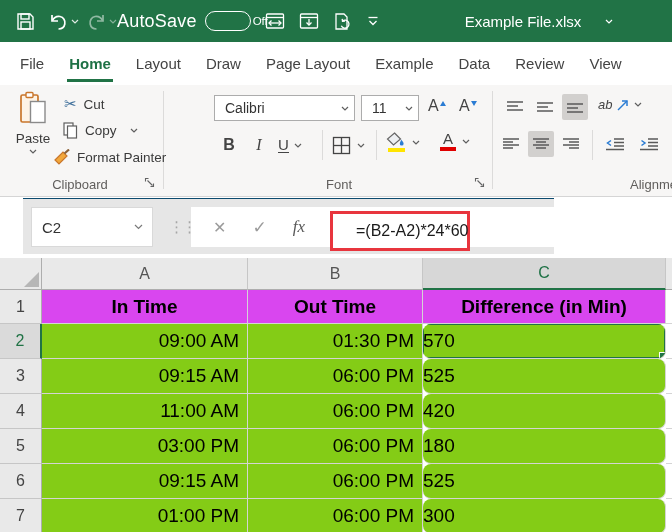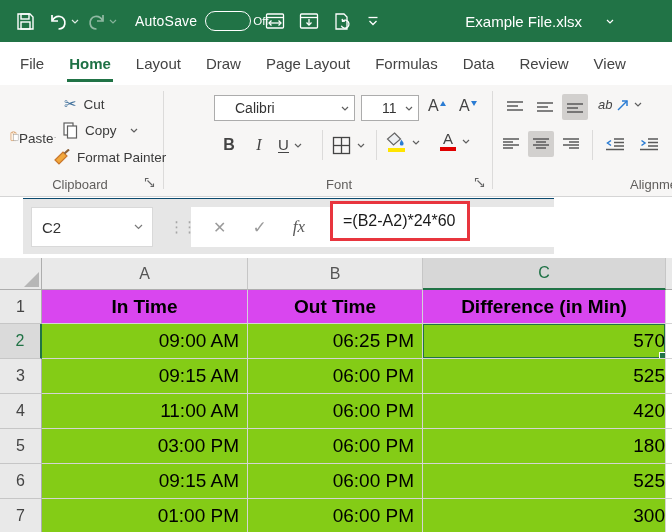--- a/index.html
+++ b/index.html
@@ -7,21 +7,21 @@
        font-family:"Liberation Sans",sans-serif;-webkit-font-smoothing:antialiased;}
 
   
   .titlebar{position:absolute;top:0;left:0;width:672px;height:42px;background:#217346;
             display:flex;align-items:center;color:#fff;}
   .tb-btn{display:flex;align-items:center;justify-content:center;}
   .tb-save{margin-left:16px;}
   .tb-undo{margin-left:14px;}
   .tb-redo{margin-left:8px;opacity:.5;}
   .tb-chev{margin-left:3px;opacity:.85;}
-  .autosave{margin-left:18px;font-size:14px;letter-spacing:.2px;}
+  .autosave{font-size:18px;letter-spacing:.2px;}
   .toggle{margin-left:8px;width:46px;height:20px;border:1.5px solid #fff;border-radius:11px;
           display:flex;align-items:center;padding:0 5px;box-sizing:border-box;gap:36px;}
   .knob{width:10px;height:10px;border-radius:50%;background:#fff;}
   .toggle-label{font-size:11.5px;margin-left:6px;}
   .qat{margin-left:14px;}
   .filename{margin-left:86px;font-size:15px;display:flex;align-items:center;gap:24px;}
 
   
   .tabrow{position:absolute;top:42px;left:0;width:672px;height:43px;background:#fff;
           display:flex;align-items:center;padding-left:20px;gap:25px;box-sizing:border-box;
@@ -30,27 +30,27 @@
   .tab.active{color:#1E7145;font-weight:bold;}
   .tab.active::after{content:'';position:absolute;left:-2px;right:-2px;bottom:3px;height:3px;background:#217346;}
 
   
   .ribbon{position:absolute;top:85px;left:0;width:672px;height:112px;background:#F7F6F5;
           border-bottom:1px solid #D5D5D5;box-sizing:border-box;font-size:13.5px;color:#3b3b3b;}
   .vsep{position:absolute;top:6px;height:98px;width:1px;background:#DCDBDA;}
   .group-label{position:absolute;bottom:4px;font-size:13px;color:#605E5C;text-align:center;}
   .launcher{position:absolute;bottom:5px;}
 
-  .paste-btn{position:absolute;left:10px;top:6px;width:46px;height:90px;display:flex;flex-direction:row;
+  .paste-btn{position:absolute;left:10px;top:6px;width:46px;height:90px;display:flex;flex-direction:column;
              align-items:center;}
   .paste-btn .lbl{margin-top:5px;}
   .row-btn{position:absolute;display:flex;align-items:center;gap:7px;white-space:nowrap;}
 
   .combo{position:absolute;background:#fff;border:1px solid #ACACAC;box-sizing:border-box;height:26px;
-         display:flex;align-items:center;font-size:14px;color:#333;padding-left:20px;}
+         display:flex;align-items:center;font-size:14px;color:#333;padding-left:10px;}
   .combo .chev{margin-left:auto;margin-right:5px;}
 
   .fbtn{position:absolute;display:flex;align-items:flex-end;gap:1px;}
   .bigA{font-size:16px;color:#444;}
   .tri{width:0;height:0;border-left:3.5px solid transparent;border-right:3.5px solid transparent;margin-bottom:9px;}
   .tri.up{border-bottom:5px solid #2B7CD3;}
   .tri.down{border-top:5px solid #2B7CD3;}
 
   .fmt-b{font-weight:bold;font-size:16px;color:#444;}
   .fmt-i{font-style:italic;font-family:"Liberation Serif",serif;font-size:16px;color:#444;}
@@ -66,43 +66,43 @@
   .name-box{position:absolute;left:8px;top:8px;width:122px;height:40px;background:#fff;
             border:1px solid #D9D9D9;box-sizing:border-box;display:flex;align-items:center;
             font-size:15px;color:#333;padding-left:10px;}
   .name-box .chev{margin-left:auto;margin-right:9px;}
   .grip{position:absolute;left:146px;top:8px;height:40px;display:flex;align-items:center;color:#A6A6A6;
         font-size:15px;letter-spacing:-2px;}
   .fbar{position:absolute;left:168px;top:8px;width:504px;height:40px;background:#fff;display:flex;align-items:center;}
   .fb-cancel{margin-left:22px;color:#9B9B9B;font-size:16px;}
   .fb-enter{margin-left:26px;color:#9B9B9B;font-size:17px;}
   .fb-fx{margin-left:26px;color:#595959;font-size:17px;font-style:italic;font-family:"Liberation Serif",serif;}
-  .red-box{position:absolute;left:307px;top:2px;width:140px;height:40px;border:3px solid #E8353E;
-           box-sizing:border-box;background:#fff;display:flex;align-items:center;padding-left:10px;}
+  .red-box{position:absolute;left:307px;top:12px;width:140px;height:40px;border:3px solid #E8353E;
+           box-sizing:border-box;background:#fff;display:flex;align-items:center;padding-left:23px;}
   .formula-text{font-size:16px;color:#1a1a1a;white-space:nowrap;}
 
   
   .sheet{position:absolute;top:258px;left:0;width:672px;}
   .grid{display:grid;grid-template-columns:42px 206px 175px 243px 6px;}
   .hrow{height:32px;}  .prow{height:34px;}  .drow{height:35px;}
   .grid > div{box-sizing:border-box;overflow:hidden;}
 
   .corner{background:#E9E9E9;border-right:1px solid #ADADAD;border-bottom:1px solid #ADADAD;position:relative;}
   .corner::after{content:'';position:absolute;right:2px;bottom:2px;width:0;height:0;
                  border-left:15px solid transparent;border-bottom:15px solid #B6B6B6;}
   .ch{background:#E9E9E9;border-right:1px solid #C6C6C6;border-bottom:1px solid #ADADAD;
       color:#555;font-size:16px;display:flex;align-items:center;justify-content:center;}
   .ch.sel{background:#D7D7D7;color:#1E7145;border-bottom:2px solid #217346;}
   .rh{background:#E9E9E9;border-right:1px solid #ADADAD;border-bottom:1px solid #C6C6C6;
       color:#444;font-size:16px;display:flex;align-items:center;justify-content:center;}
   .rh.sel{background:#DADADA;color:#217346;border-right:2px solid #217346;}
   .cell{background:#84cc16;border-right:1px solid #D4D4D4;border-bottom:1px solid #D4D4D4;
         font-size:19px;color:#000;display:flex;align-items:center;}
   .cell.right{justify-content:flex-end;padding-right:8px;}
-  .cell.center{justify-content:flex-end;}
+  .cell.center{justify-content:flex-start;border-radius:8px;}
   .cell.peach{background:#d946ef;font-weight:bold;justify-content:center;}
   .cell.selected{position:relative;}
   .cell.selected::after{content:'';position:absolute;inset:-1px;border:2px solid #217346;pointer-events:none;}
   .fill-handle{position:absolute;right:-3px;bottom:-3px;width:7px;height:7px;background:#217346;
                border:1px solid #fff;z-index:3;}
   .dsliver{background:#fff;border-bottom:1px solid #D4D4D4;}
   .dsliver.hd{background:#E9E9E9;border-bottom:1px solid #ADADAD;}
 </style>
 </head>
 <body>
@@ -179,21 +179,21 @@
       </svg>
   </span>
 </div>
 
 <div class="tabrow">
   <span class="tab">File</span>
   <span class="tab active">Home</span>
   <span class="tab">Layout</span>
   <span class="tab">Draw</span>
   <span class="tab">Page Layout</span>
-  <span class="tab">Formulas</span>
+  <span class="tab">Example</span>
   <span class="tab">Data</span>
   <span class="tab">Review</span>
   <span class="tab">View</span>
 </div>
 
 <div class="ribbon">
   <div class="vsep" style="left:163px"></div>
   <div class="vsep" style="left:492px"></div>
 
   <div class="paste-btn">
@@ -417,21 +417,21 @@
     <div class="dsliver hd hrow"></div>
 
     <div class="rh prow">1</div>
     <div class="cell peach prow">In Time</div>
     <div class="cell peach prow">Out Time</div>
     <div class="cell peach prow">Difference (in Min)</div>
     <div class="dsliver prow"></div>
 
     <div class="rh sel drow">2</div>
     <div class="cell right drow">09:00 AM</div>
-    <div class="cell right drow">06:25 PM</div>
+    <div class="cell right drow">01:30 PM</div>
     <div class="cell center selected drow">
       <span>570</span>
       <span class="fill-handle"></span>
     </div>
     <div class="dsliver drow"></div>
 
     <div class="rh drow">3</div>
     <div class="cell right drow">09:15 AM</div>
     <div class="cell right drow">06:00 PM</div>
     <div class="cell center drow">525</div>

